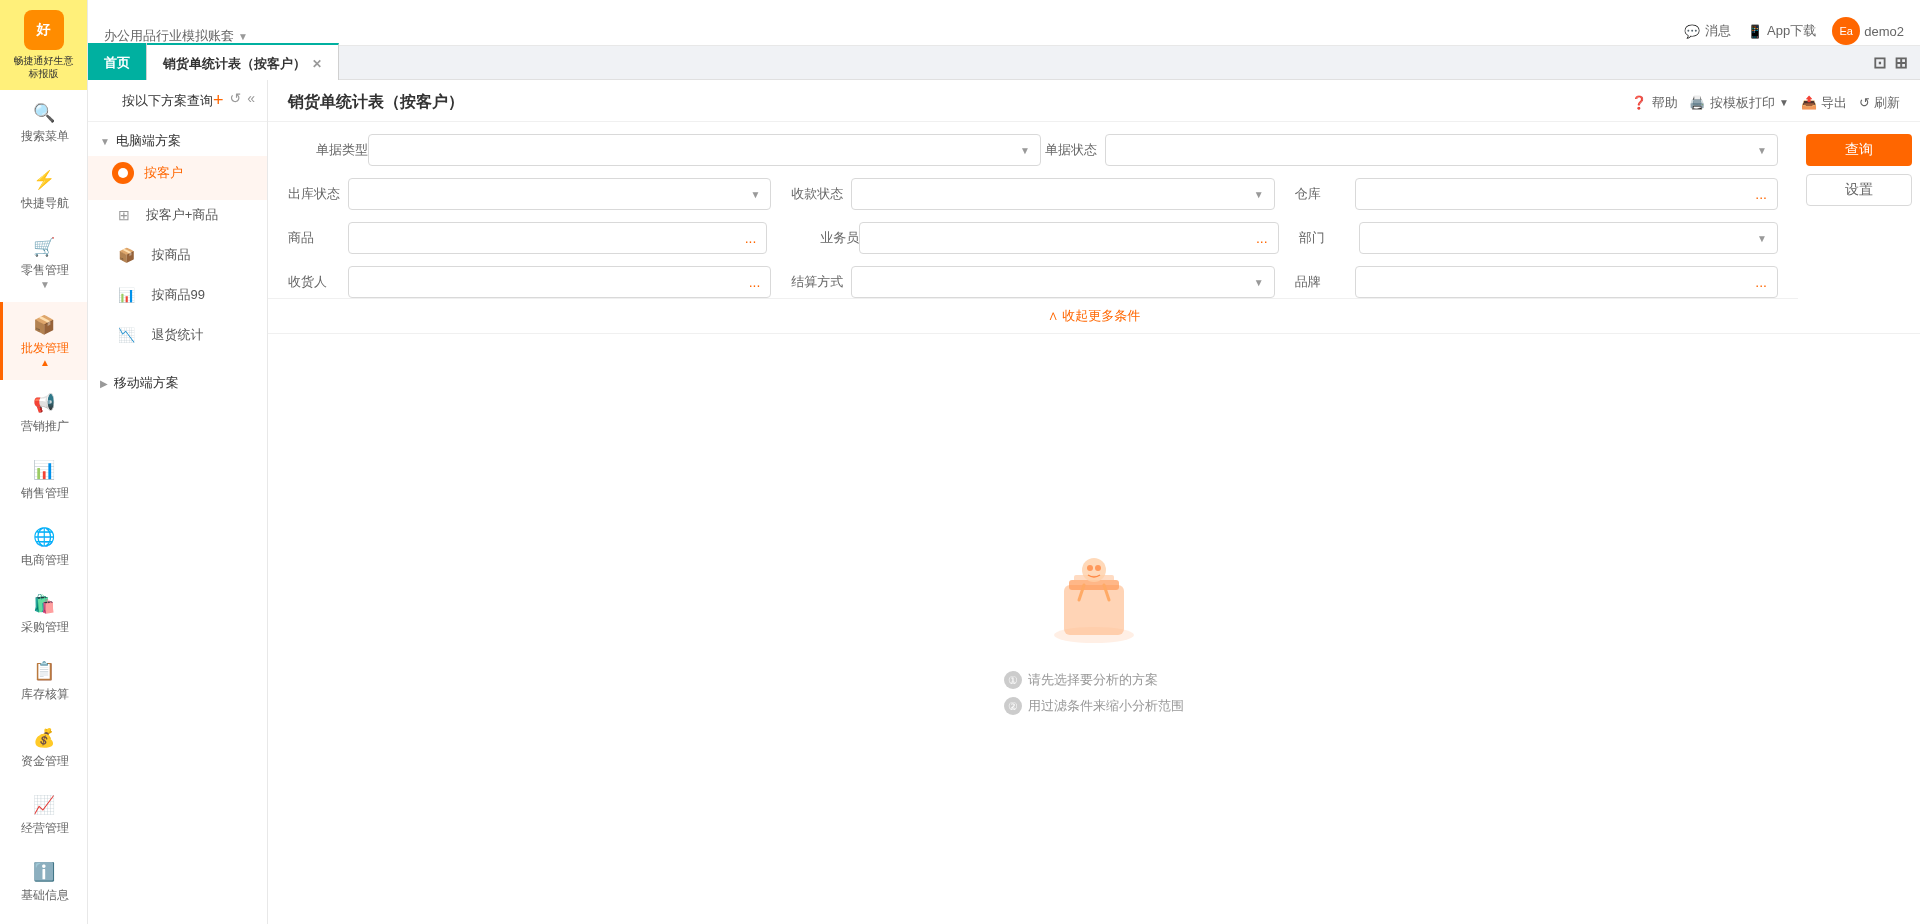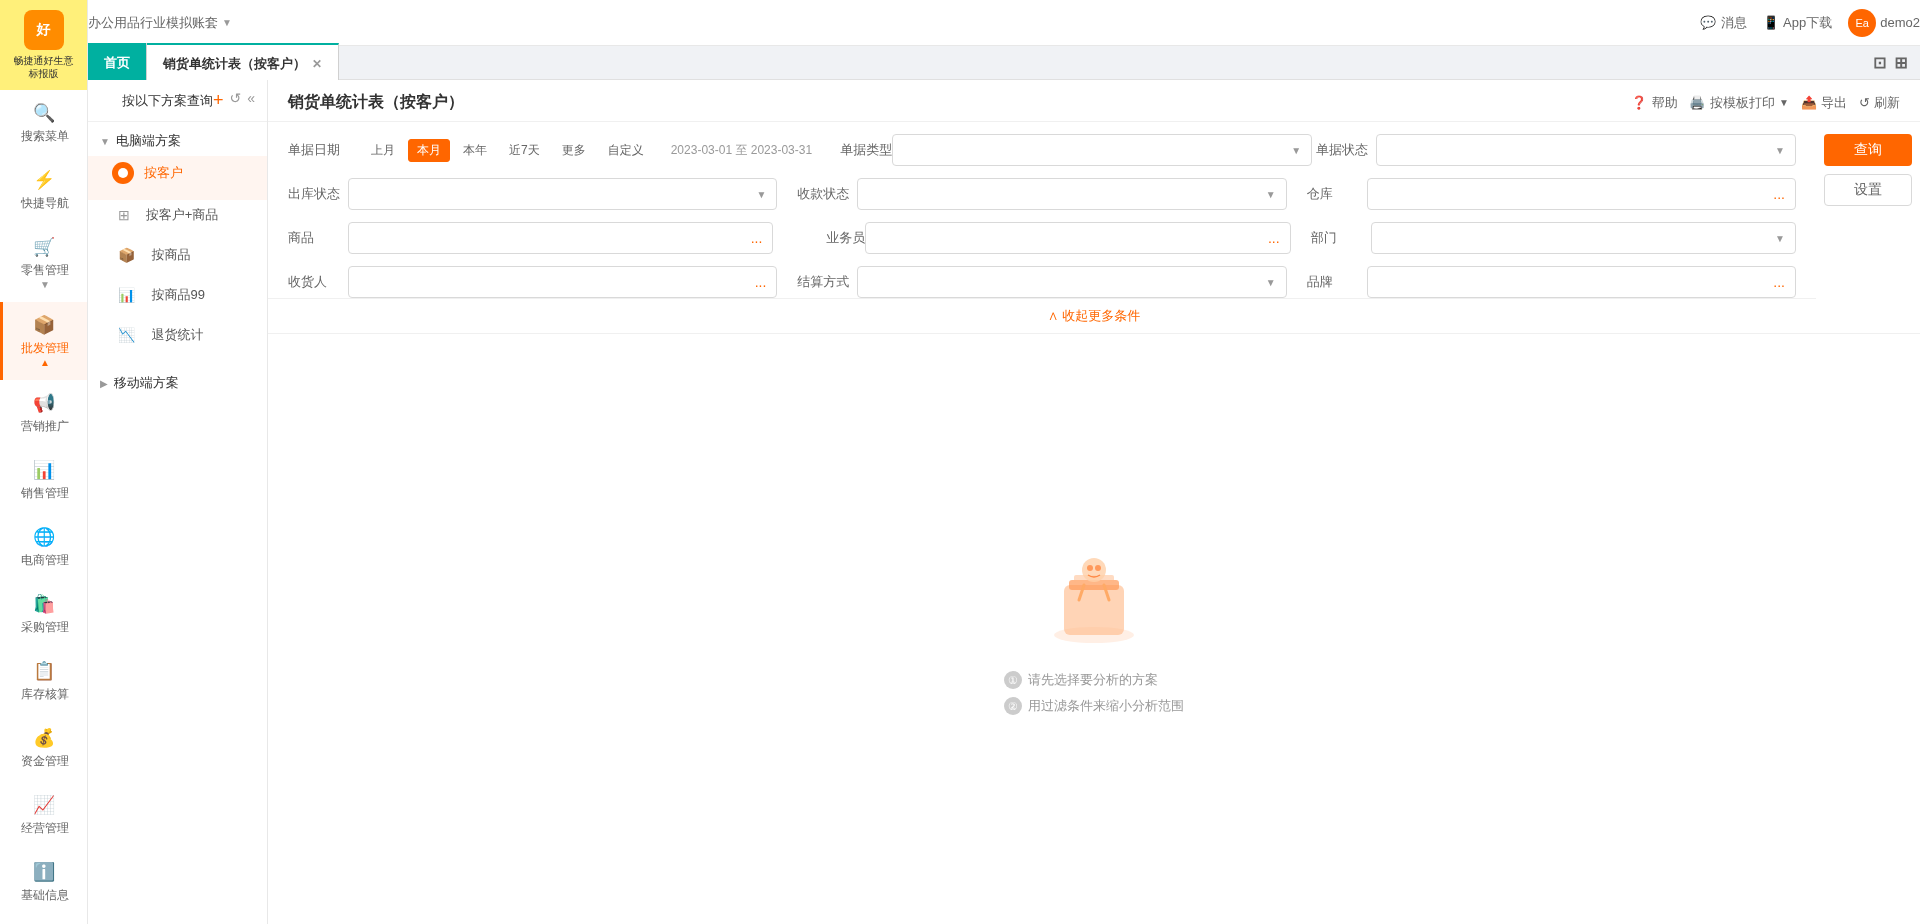--- a/index.html
+++ b/index.html
@@ -13,21 +13,21 @@
     .sidebar-nav { width: 100%; flex: 1; overflow-y: auto; }
     .sidebar-nav::-webkit-scrollbar { width: 0; }
     .sidebar-item { width: 100%; padding: 12px 0; display: flex; flex-direction: column; align-items: center; cursor: pointer; color: #666; font-size: 12px; border-left: 3px solid transparent; }
     .sidebar-item.active { background: #fff5f0; color: #ff6600; border-left-color: #ff6600; }
     .sidebar-item-icon { font-size: 18px; margin-bottom: 4px; }
 
     
     .main { flex: 1; display: flex; flex-direction: column; overflow: hidden; }
 
     
-    .top-header { height: 46px; background: #fff; border-bottom: 1px solid #e8e8e8; display: flex; align-items: center; justify-content: space-between; padding: 0 0; flex-shrink: 0; }
+    .top-header { height: 46px; background: #fff; border-bottom: 1px solid #e8e8e8; display: flex; align-items: flex-end; justify-content: space-between; padding: 0 16px; flex-shrink: 0; }
     .header-left { display: flex; align-items: center; gap: 8px; color: #666; font-size: 13px; }
     .header-dropdown { display: flex; align-items: center; gap: 4px; cursor: pointer; }
     .header-right { display: flex; align-items: center; gap: 16px; color: #666; font-size: 13px; }
     .header-right-item { display: flex; align-items: center; gap: 4px; cursor: pointer; }
     .avatar { width: 28px; height: 28px; border-radius: 50%; background: #ff6600; color: white; display: flex; align-items: center; justify-content: center; font-size: 11px; }
 
     
     .tabs-bar { height: 34px; background: #f0f2f5; display: flex; align-items: center; border-bottom: 1px solid #e0e0e0; flex-shrink: 0; font-weight: bold; }
     .tab { height: 40px; padding: 0 16px; display: flex; align-items: center; gap: 6px; cursor: pointer; background: #e8e8e8; border-right: 1px solid #d0d0d0; font-size: 13px; color: #666; }
     .tab.active { background: #fff; color: #333; border-top: 2px solid #00b0a0; }
@@ -77,21 +77,21 @@
 
     
     .empty-state { flex: 1; display: flex; flex-direction: column; align-items: center; justify-content: center; color: #999; }
     .empty-icon { width: 120px; height: 120px; margin-bottom: 16px; }
     .empty-tips { font-size: 13px; color: #999; }
     .empty-tip-item { display: flex; align-items: center; gap: 6px; margin-bottom: 8px; }
     .tip-num { width: 18px; height: 18px; border-radius: 50%; background: #ccc; color: white; font-size: 11px; display: flex; align-items: center; justify-content: center; flex-shrink: 0; }
 
     
     .action-buttons { display: flex; gap: 8px; flex-direction: column; padding: 12px 8px; }
-    .btn-query { background: #ff6600; color: white; border: none; padding: 7px 30px; border-radius: 4px; cursor: pointer; font-size: 14px; }
+    .btn-query { background: #ff6600; color: white; border: none; padding: 7px 39px; border-radius: 4px; cursor: pointer; font-size: 14px; }
     .btn-setting { background: #fff; color: #666; border: 1px solid #d9d9d9; padding: 6px 24px; border-radius: 4px; cursor: pointer; font-size: 14px; }
   </style>
 </head>
 <body>
 
 <div class="sidebar">
   <div class="logo">
     <div class="logo-icon">好</div>
     <div class="logo-text">
       <div>畅捷通好生意</div>
@@ -267,32 +267,20 @@
             <span>刷新</span>
           </div>
         </div>
       </div>
 
       <div style="display:flex;">
         <div style="flex:1;min-width:0;">
 
           <div class="filter-area" style="padding-bottom:0;">
             <div class="filter-row">
-              <div class="filter-item" style="flex:none;align-items:center;gap:6px;">
-                <span class="filter-label">单据日期</span>
-                <div class="date-shortcuts">
-                  <span class="date-btn">上月</span>
-                  <span class="date-btn active">本月</span>
-                  <span class="date-btn">本年</span>
-                  <span class="date-btn">近7天</span>
-                  <span class="date-btn">更多</span>
-                  <span class="date-btn">自定义</span>
-                </div>
-                <span class="date-range">2023-03-01 至 2023-03-31</span>
-              </div>
               <div class="filter-item" style="margin-left:20px;text-align:right;">
                 <span class="filter-label">单据类型</span>
                 <div class="filter-control" style="min-width:200px;">
                   <span class="filter-control-text"></span>
                   <span style="font-size:10px;color:#999;">▼</span>
                 </div>
               </div>
               <div class="filter-item" style="margin-left:4px;">
                 <span class="filter-label">单据状态</span>
                 <div class="filter-control" style="min-width:200px;">

